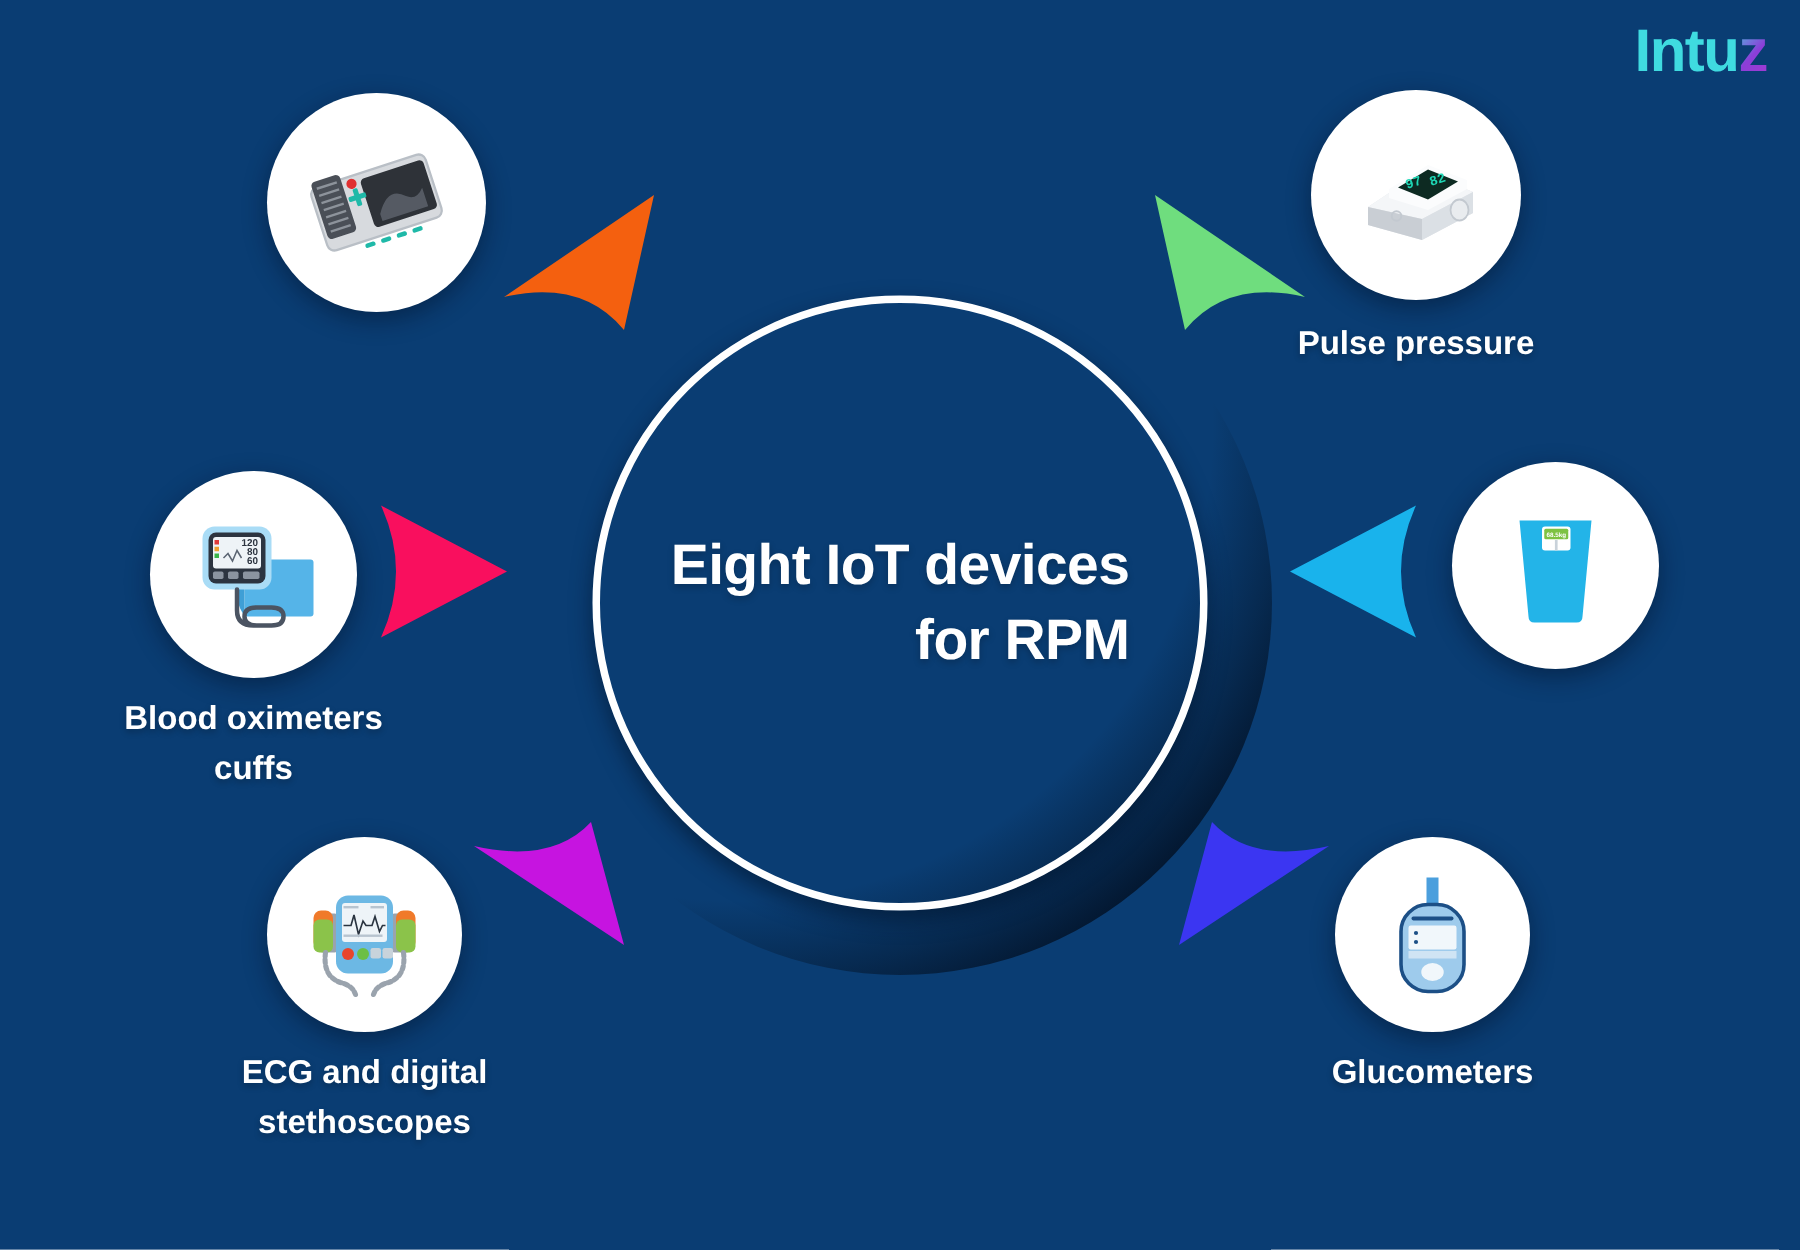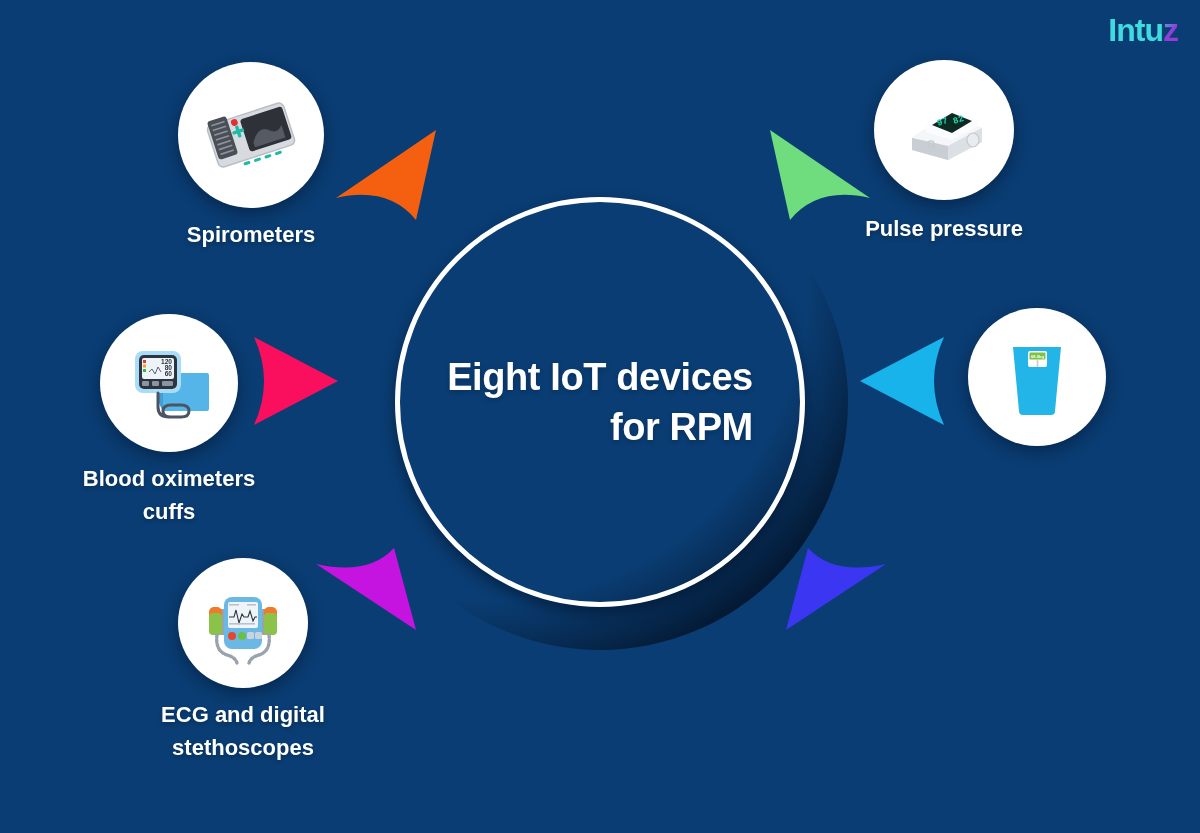--- a/index.html
+++ b/index.html
@@ -11,21 +11,21 @@
   .stage {
     position: relative;
     width: 1200px; height: 833px;
     background: #0a3d73;
   }
 
   
   .logo {
     position: absolute;
     top: 14px; right: 22px;
-    font-size: 32px;
+    font-size: 40px;
     font-weight: 700;
     letter-spacing: -1px;
     line-height: 1;
     user-select: none;
   }
   .logo .part-a { color: #3fdbe0; }
   .logo .part-z {
     background: linear-gradient(135deg, #3fdbe0 0%, #8b3ed8 55%, #a83ad0 100%);
     -webkit-background-clip: text;
     background-clip: text;
@@ -242,21 +242,20 @@
           </g>
           <g fill="#1fb9a8">
             <rect x="40" y="80" width="7" height="3" rx="1.4"></rect>
             <rect x="51" y="80" width="7" height="3" rx="1.4"></rect>
             <rect x="62" y="80" width="7" height="3" rx="1.4"></rect>
             <rect x="73" y="80" width="7" height="3" rx="1.4"></rect>
           </g>
         </g>
       </svg>
     </div>
-    <div class="node-label">Spirometers</div>
   </div>
 
   <div class="node n-pulse">
     <div class="bubble">
       <svg width="108" height="108" viewBox="0 0 108 108">
         <g>
           <path d="M22 62 L58 38 L92 52 L92 66 L58 84 L22 74 Z" fill="#e4e7ea"></path>
           <path d="M22 62 L58 38 L92 52 L58 70 Z" fill="#f4f6f8"></path>
           <path d="M22 62 L58 70 L58 84 L22 74 Z" fill="#c9ced4"></path>
           <path d="M58 70 L92 52 L92 66 L58 84 Z" fill="#dbe0e5"></path>
@@ -341,14 +340,32 @@
           <circle cx="51" cy="65" r="4" fill="#6cbf45"></circle>
           <rect x="56" y="61" width="7" height="7" rx="1.5" fill="#c8d3db"></rect>
           <rect x="64" y="61" width="7" height="7" rx="1.5" fill="#c8d3db"></rect>
         </g>
       </svg>
     </div>
     <div class="node-label">ECG and digital
 stethoscopes</div>
   </div>
 
+  <div class="node n-gluco">
+    <div class="bubble">
+      <svg width="104" height="104" viewBox="0 0 104 104">
+        <rect x="48" y="14" width="8" height="28" fill="#4b9fdd"></rect>
+        <rect x="31" y="32" width="42" height="58" rx="18" fill="#9ecbec"></rect>
+        <rect x="31" y="32" width="42" height="58" rx="18" fill="none" stroke="#1c4f86" stroke-width="2.4"></rect>
+        <rect x="36" y="46" width="32" height="16" rx="1.5" fill="#f1f7fb"></rect>
+        <rect x="38" y="40" width="28" height="2.6" rx="1.2" fill="#1c4f86"></rect>
+        <g fill="#1c4f86">
+          <circle cx="41" cy="51" r="1.4"></circle>
+          <circle cx="41" cy="57" r="1.4"></circle>
+        </g>
+        <rect x="36" y="63" width="32" height="5" fill="#cfe4f4"></rect>
+        <ellipse cx="52" cy="77" rx="7.5" ry="6" fill="#f1f7fb"></ellipse>
+      </svg>
+    </div>
+    <div class="node-label">Glucometers</div>
+  </div>
 
 </div>
 
 </body></html>

